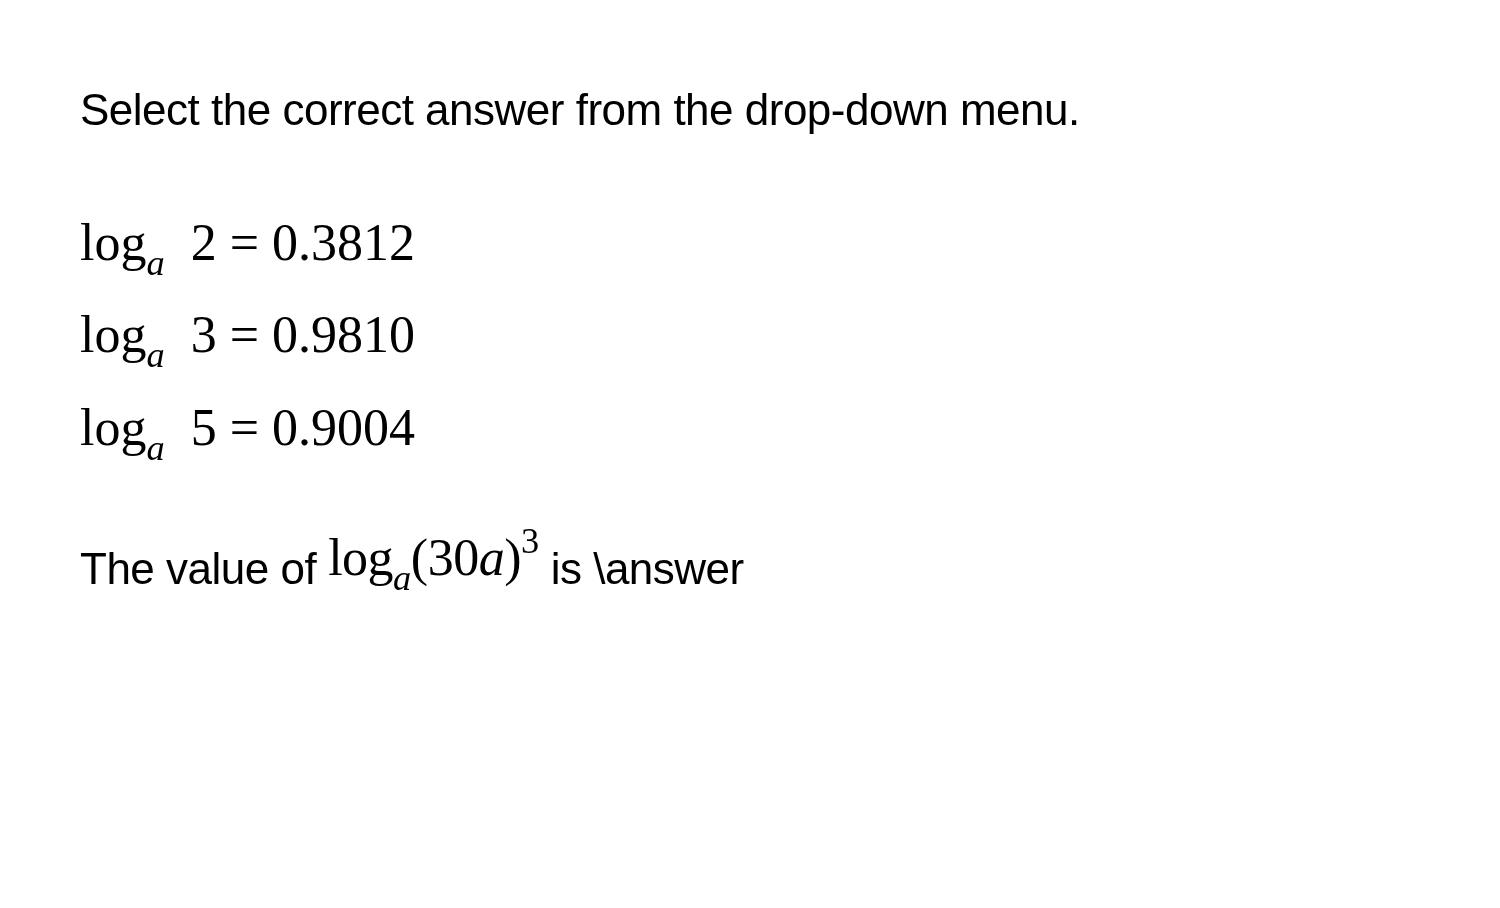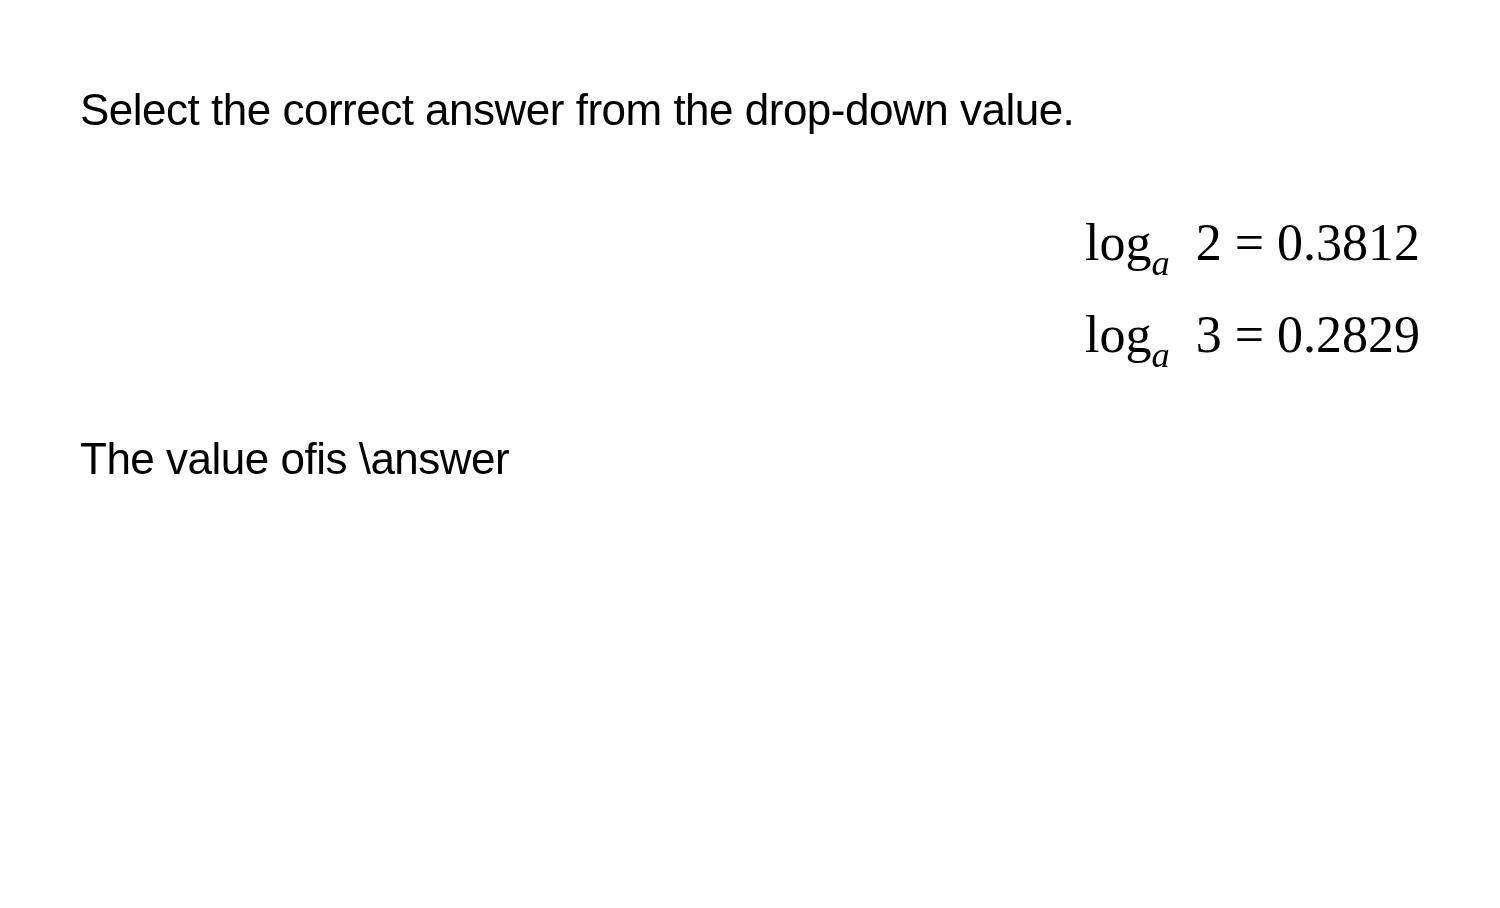--- a/index.html
+++ b/index.html
@@ -25,21 +25,21 @@
       letter-spacing: -0.5px;
     }
     .given-label {
       font-size: 44px;
       line-height: 1.8;
       font-weight: 400;
       margin-top: 0px;
       letter-spacing: -0.5px;
     }
     .equations-block {
-      text-align: right;
+      text-align: left;
       margin-top: 50px;
       margin-bottom: 40px;
     }
     .equation-line {
       font-family: 'Times New Roman', Times, serif;
       font-size: 52px;
       line-height: 1.7;
       font-weight: 400;
     }
     .log-text {
@@ -75,36 +75,43 @@
     }
     .italic-var {
       font-style: italic;
     }
   </style>
 </head>
 <body>
 
 <div class="problem-container">
 
-  <div class="instruction-text">Select the correct answer from the drop-down value.</div>
+  <div class="instruction-text">Select the correct answer from the drop-down menu.</div>
 
 
   <div class="equations-block">
 
     <div class="equation-line">
       <span class="log-text">log</span><span class="subscript">a</span>
       <span>&nbsp;</span><span>2</span><span> = </span><span>0.3812</span>
     </div>
 
     <div class="equation-line">
       <span class="log-text">log</span><span class="subscript">a</span>
-      <span>&nbsp;</span><span>3</span><span> = </span><span>0.2829</span>
+      <span>&nbsp;</span><span>3</span><span> = </span><span>0.9810</span>
     </div>
 
+    <div class="equation-line">
+      <span class="log-text">log</span><span class="subscript">a</span>
+      <span>&nbsp;</span><span>5</span><span> = </span><span>0.9004</span>
+    </div>
 
   </div>
 
   <div class="answer-line">
     <span>The value of </span>
+    <span class="math-inline">
+      <span class="log-text">log</span><span class="subscript">a</span><span>(</span><span>30</span><span class="italic-var">a</span><span>)</span><span class="superscript">3</span>
+    </span>
     <span> is \answer</span>
   </div>
 
 </div>
 
 </body></html>

